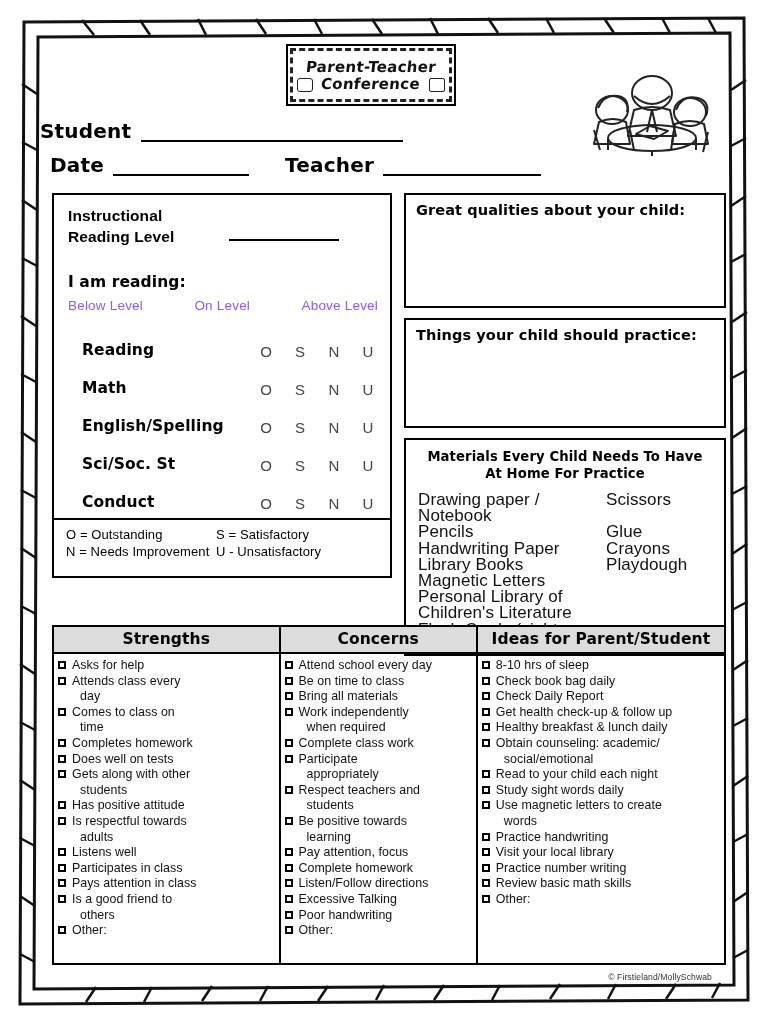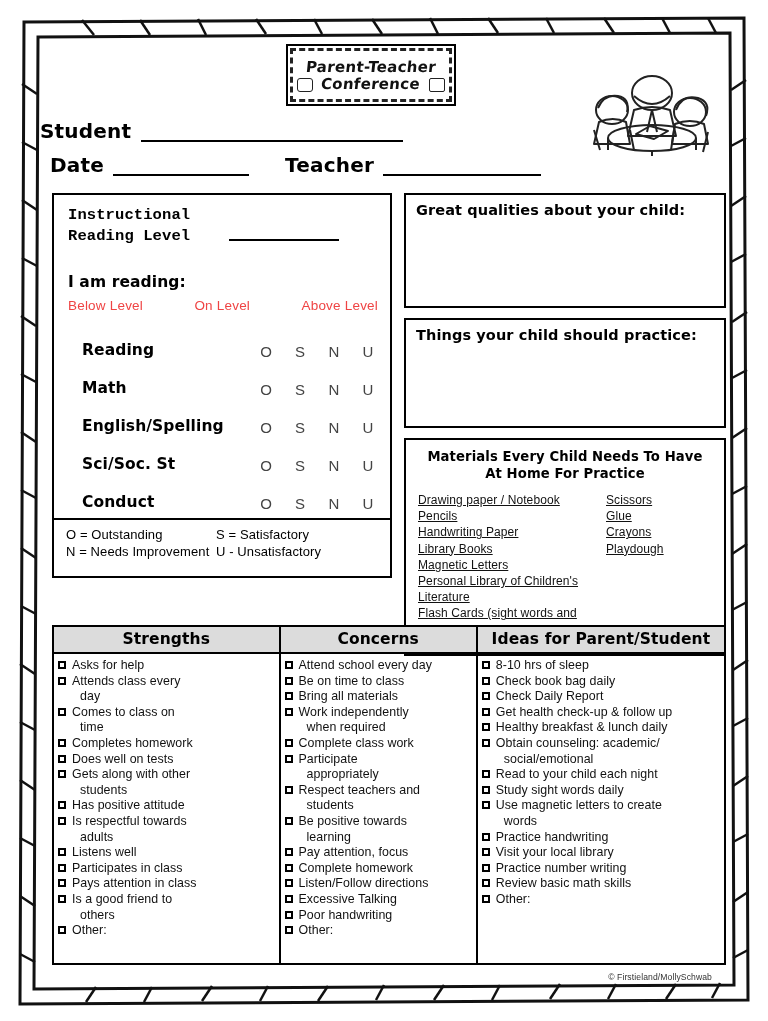--- a/index.html
+++ b/index.html
@@ -40,26 +40,26 @@
   .row2{padding-left:10px;}
   .row2 .f-line.a{width:136px;margin-left:9px;margin-right:36px;}
   .row2 .f-line.b{width:158px;margin-left:9px;}
 
   
   .box{position:absolute;border:2.5px solid #000;background:#fff;box-sizing:border-box;}
 
   
   .reading-box{left:18px;top:165px;width:340px;height:385px;}
   .irl{position:absolute;left:14px;top:10px;}
-  .irl .t{font-family:Liberation Mono, monospace;font-weight:bold;font-size:15.5px;line-height:21px;letter-spacing:.1px;}
+  .irl .t{font-family:Liberation Sans, sans-serif;font-weight:bold;font-size:15.5px;line-height:21px;letter-spacing:.1px;}
   .irl-line{position:absolute;left:175px;top:44px;width:110px;border-bottom:2.5px solid #000;}
   .iam{position:absolute;left:14px;top:78px;font-family:"DejaVu Sans",sans-serif;
        font-weight:bold;font-size:15.5px;letter-spacing:.1px;}
   .levels{position:absolute;left:14px;top:103px;width:310px;display:flex;justify-content:space-between;
-          font-size:13.5px;letter-spacing:.2px;color:#ef4444;}
+          font-size:13.5px;letter-spacing:.2px;color:#8b5cf6;}
 
   .subject-list{position:absolute;left:0;top:140px;width:100%;}
   .subject-row{position:relative;height:38px;}
   .s-name{position:absolute;left:28px;top:6px;font-family:"DejaVu Sans",sans-serif;
           font-weight:bold;font-size:15.5px;letter-spacing:.1px;}
   .s-marks{position:absolute;left:204px;top:8px;width:118px;display:flex;justify-content:space-between;
            font-size:15px;color:#444;}
   .s-marks span{width:16px;text-align:center;}
 
   .legend-div{position:absolute;left:0;right:0;top:323px;border-top:2.5px solid #000;}
@@ -69,21 +69,21 @@
 
   
   .qual-box{left:370px;top:165px;width:322px;height:115px;}
   .prac-box{left:370px;top:290px;width:322px;height:110px;}
   .box-title{position:absolute;left:10px;top:7px;font-family:"DejaVu Sans",sans-serif;
              font-weight:bold;font-size:14.5px;letter-spacing:.1px;}
 
   .mat-box{left:370px;top:410px;width:322px;height:218px;}
   .mat-title{position:absolute;left:0;right:0;top:8px;text-align:center;
              font-family:"DejaVu Sans",sans-serif;font-weight:bold;font-size:13.2px;line-height:17px;letter-spacing:.1px;}
-  .mat-cols{position:absolute;left:12px;top:52px;right:8px;font-size:12px;line-height:16.2px;letter-spacing:.1px;color:#111;text-decoration:underline;}
+  .mat-cols{position:absolute;left:12px;top:52px;right:8px;font-size:17px;line-height:16.2px;letter-spacing:.1px;color:#111;}
   .mat-line{display:flex;}
   .mat-line .mc1{width:188px;}
 
   
   .table{position:absolute;left:18px;top:597px;width:674px;height:340px;border:2.5px solid #000;box-sizing:border-box;display:flex;}
   .col{box-sizing:border-box;border-right:2px solid #000;height:100%;display:flex;flex-direction:column;}
   .col:last-child{border-right:none;}
   .c-strengths{width:240px;}
   .c-concerns{width:209px;}
   .c-ideas{width:261px;}

